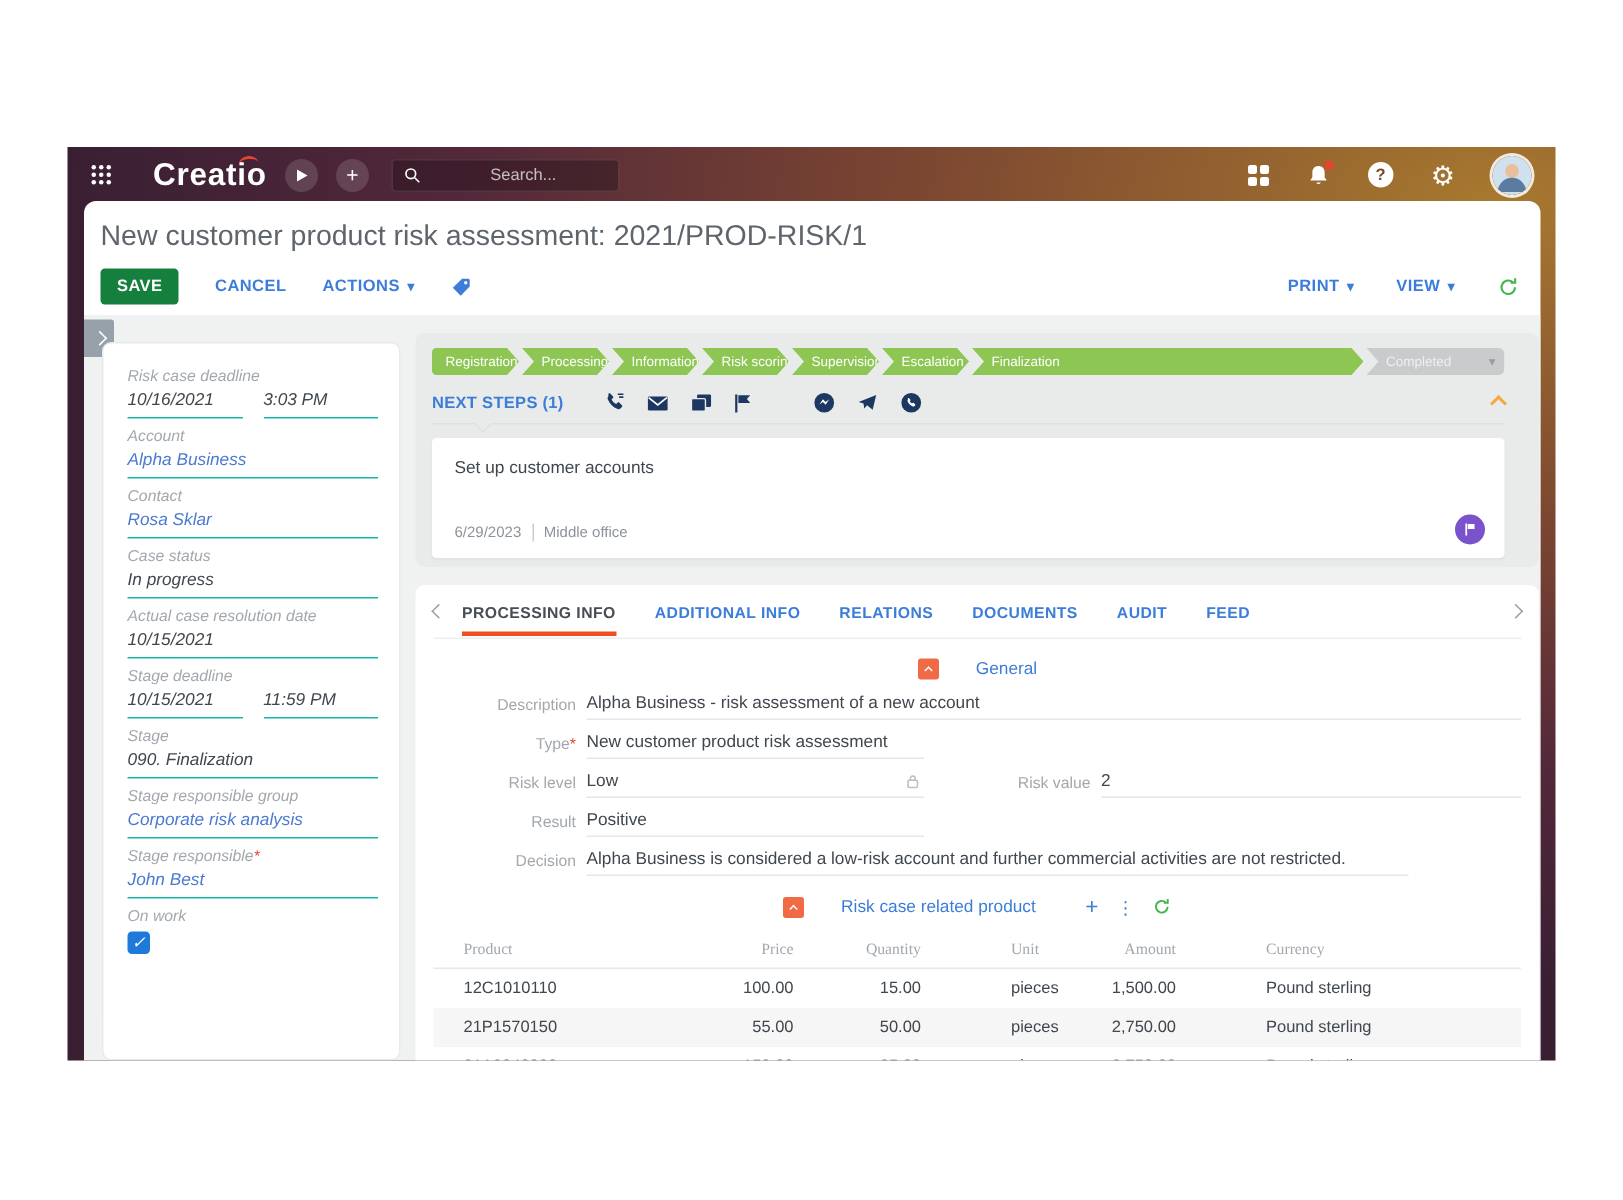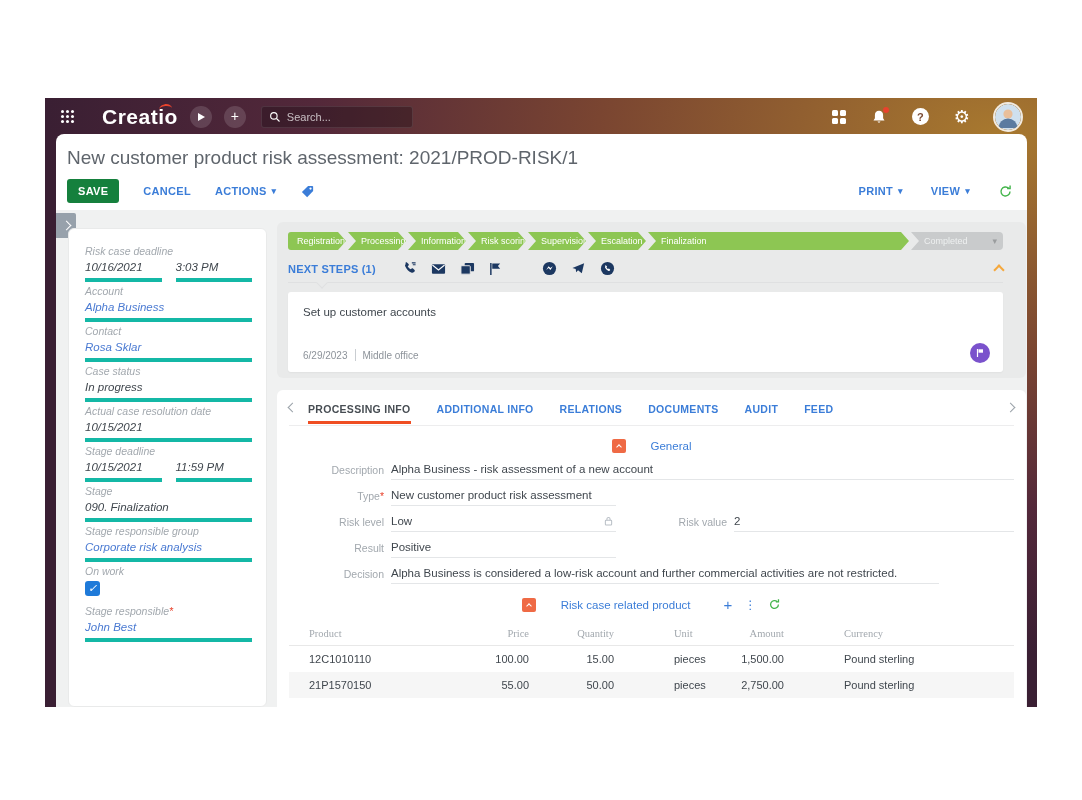--- a/index.html
+++ b/index.html
@@ -18,21 +18,21 @@
   .grid-icon{ width:3px; height:3px; background:#fff; border-radius:50%;
     box-shadow:5px 0 0 #fff,10px 0 0 #fff,0 5px 0 #fff,5px 5px 0 #fff,10px 5px 0 #fff,0 10px 0 #fff,5px 10px 0 #fff,10px 10px 0 #fff; }
   .logo{ position:relative; color:#fff; font-size:21px; font-weight:700; letter-spacing:.5px; margin-left:27px; }
   .logo-accent{ position:absolute; top:-1px; right:6px; width:13px; height:6px;
     border-top:2.5px solid #e8432d; border-radius:60% 60% 0 0 / 100% 100% 0 0; transform:rotate(-6deg); }
   .round-btn{ width:22px; height:22px; border-radius:50%; background:rgba(255,255,255,.14);
     display:flex; align-items:center; justify-content:center; margin-left:12px; }
   .play-tri{ width:0; height:0; border-left:7px solid #fff; border-top:4.5px solid transparent; border-bottom:4.5px solid transparent; margin-left:2px; }
   .plus-glyph{ color:#fff; font-size:14px; line-height:1; margin-top:-1px; }
   .searchbox{ display:flex; align-items:center; margin-left:15px; width:152px; height:22px;
-    background:rgba(20,8,16,.32); border:1px solid rgba(255,255,255,.10); border-radius:3px; padding:0 7px; }
+    background:rgba(20,8,16,.32); border:1px solid rgba(255,255,255,.10); border-radius:3px; padding:0 7px;gap:40px; }
   .searchbox svg{ flex:none; }
   .searchbox input{ background:transparent; border:none; outline:none; color:rgba(255,255,255,.85);
     font-size:11px; width:100%; margin-left:6px; font-family:"Liberation Sans", sans-serif; }
   .searchbox input::placeholder{ color:rgba(255,255,255,.7); }
   .topbar-right{ margin-left:auto; display:flex; align-items:center; gap:25px; padding-right:4px; }
   .apps-icon-wrap{ width:14px; height:14px; }
   .apps-icon{ width:6px; height:6px; background:#fff; border-radius:1.5px; box-shadow:8px 0 0 #fff,0 8px 0 #fff,8px 8px 0 #fff; }
   .bell-wrap{ position:relative; width:16px; height:16px; }
   .bell-dot{ position:absolute; right:-2px; top:-2px; width:6px; height:6px; border-radius:50%; background:#e8432d; }
   .help-circle{ width:17px; height:17px; border-radius:50%; background:#fff; color:#7a4a33;
@@ -60,21 +60,21 @@
   .chev.white{ border-color:#fff; }
   .chev.right{ transform:rotate(-45deg); }
   .chev.left{ transform:rotate(135deg); }
   .chev.up{ transform:rotate(-135deg); }
 
   
   .side-card{ position:absolute; left:12px; top:18px; width:199px; height:479px; background:#fff;
     border:1px solid #e9eaea; border-radius:6px; padding:16px 14px 0 16px;font-style:italic; }
   .field{ height:40px; }
   .f-label{ font-size:10.5px; color:#a2a8ae; margin-bottom:4px; white-space:nowrap; }
-  .f-value{ font-size:11.5px; color:#40474e; border-bottom:4px solid #14b8a6; padding-bottom:5px; white-space:nowrap; }
+  .f-value{ font-size:11.5px; color:#40474e; border-bottom:1px solid #14b8a6; padding-bottom:5px; white-space:nowrap; }
   .f-value.link{ color:#4a7ad2; }
   .f-split{ display:flex; gap:14px; }
   .f-split .f-value{ flex:1; }
   .req{ color:#e8432d; }
   .checkbox{ width:15px; height:15px; background:#1e7ad9; border-radius:3px; margin-top:2px;
     display:flex; align-items:center; justify-content:center; color:#fff; font-size:11px; }
 
   
   .main-col{ position:absolute; left:221px; right:0; top:0; bottom:0; }
 
@@ -258,26 +258,26 @@
         </div>
         <div class="field">
           <div class="f-label">Stage</div>
           <div class="f-value">090. Finalization</div>
         </div>
         <div class="field">
           <div class="f-label">Stage responsible group</div>
           <div class="f-value link">Corporate risk analysis</div>
         </div>
         <div class="field">
+          <div class="f-label"><span>Stage responsible</span><span class="req">*</span></div>
+          <div class="f-value link">John Best</div>
+        </div>
+        <div class="field">
           <div class="f-label">On work</div>
           <div class="checkbox">✓</div>
-        </div>
-        <div class="field">
-          <div class="f-label"><span>Stage responsible</span><span class="req">*</span></div>
-          <div class="f-value link">John Best</div>
         </div>
       </div>
 
       <div class="main-col">
 
         <div class="stage-panel">
           <div class="stage-bar">
             <div class="stage first">Registration</div>
             <div class="stage">Processing</div>
             <div class="stage">Information pr...</div>

